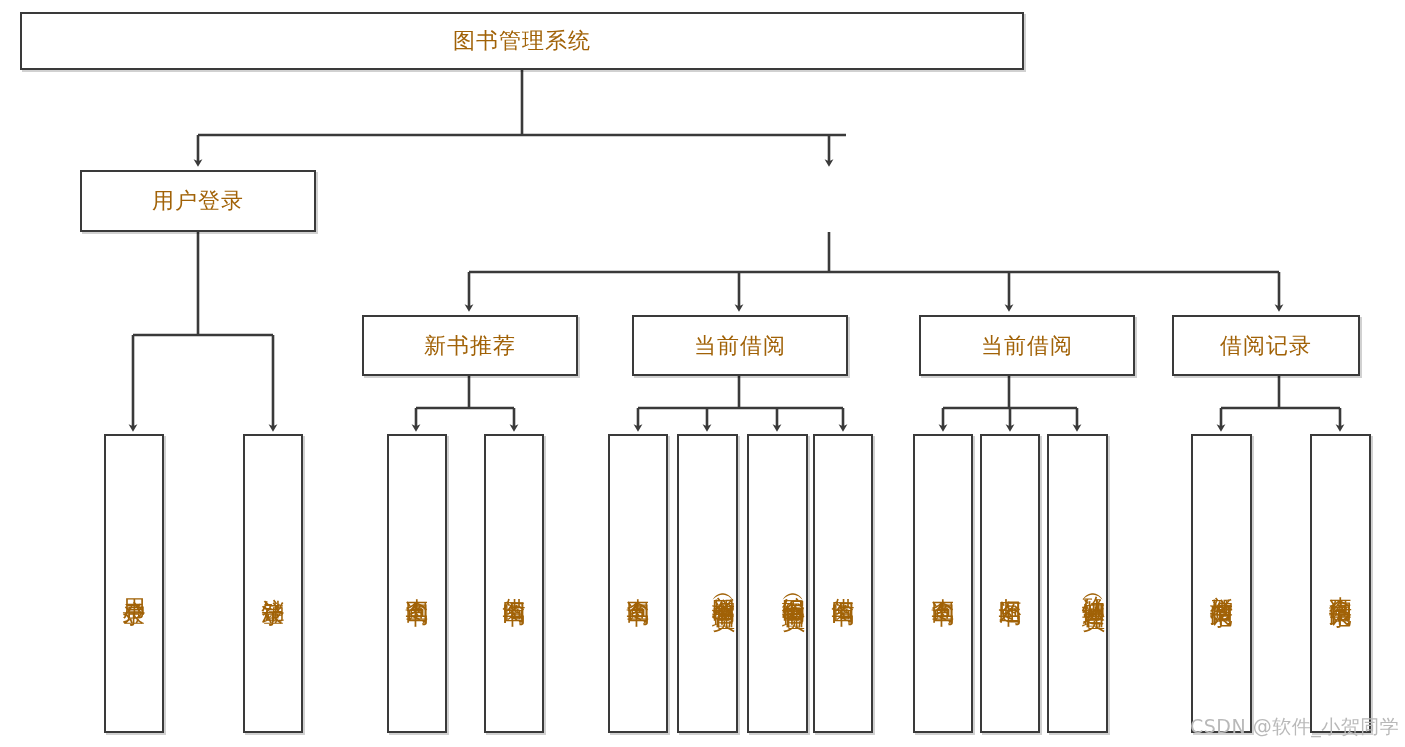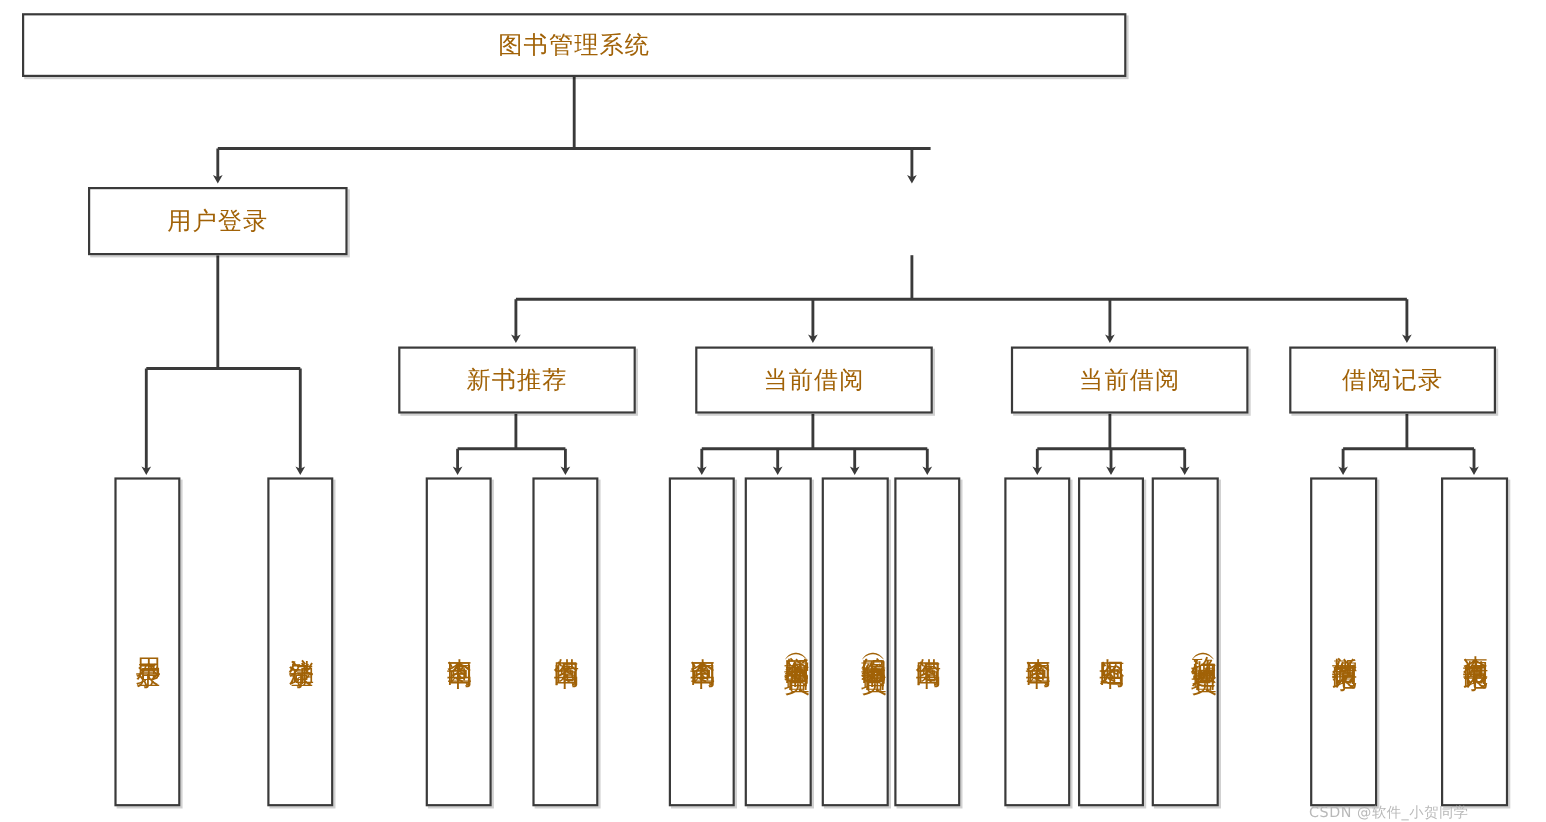--- a/index.html
+++ b/index.html
@@ -50,26 +50,25 @@
     justify-content: center;
     padding-top: 6px;
     overflow: hidden;
   }
   .node-v.center-v {
     align-items: center;
     padding-top: 0;
   }
   .watermark {
     position: absolute;
-    font-size: 13px;
+    font-size: 19px;
     color: #b9b9b9;
     white-space: nowrap;
     letter-spacing: 0.5px;
     pointer-events: none;
-    margin-top: 16px;
   }
 </style>
 </head>
 <body>
 
 <div id="canvas">
 
   <svg id="svg-layer" viewBox="0 0 1405 747" xmlns="http://www.w3.org/2000/svg">
     <defs>
       <marker id="arrow" markerWidth="10" markerHeight="10" refX="4.2" refY="5" orient="auto" markerUnits="userSpaceOnUse">

